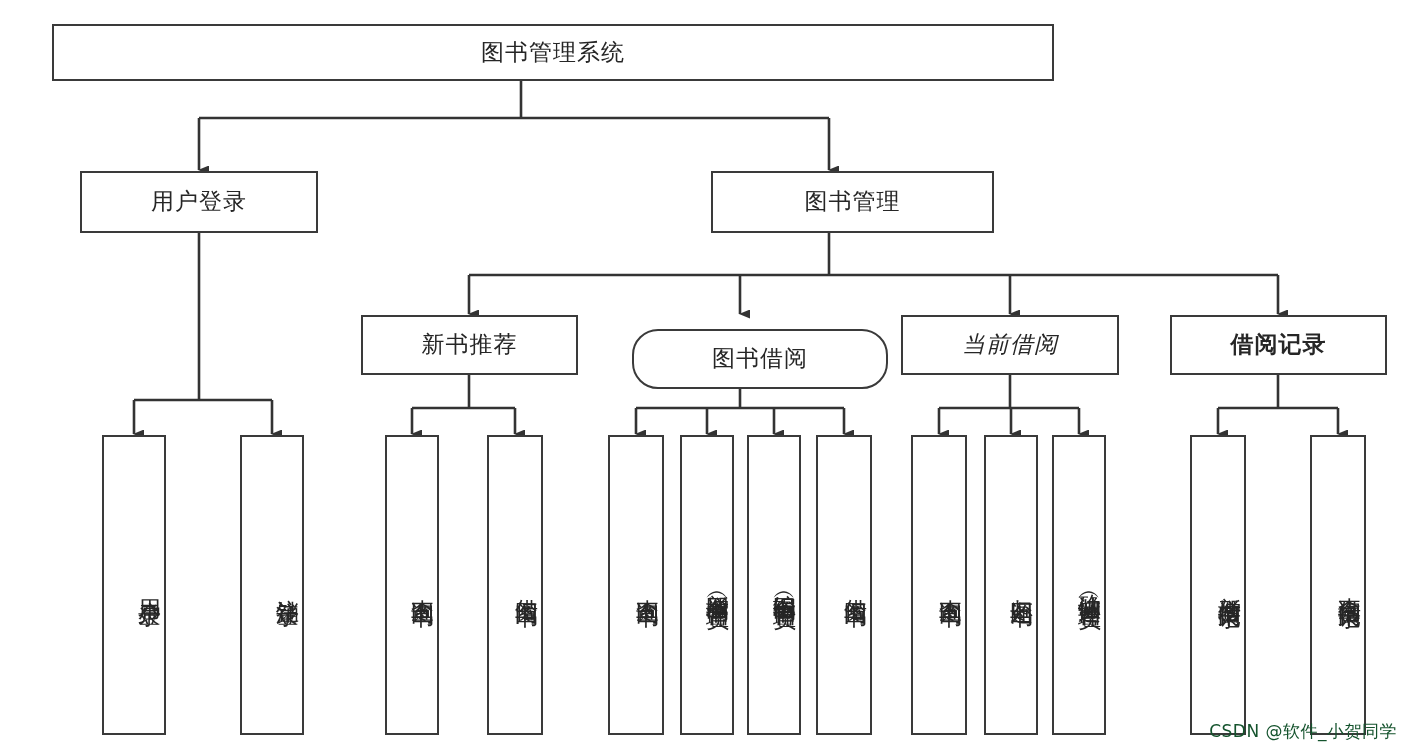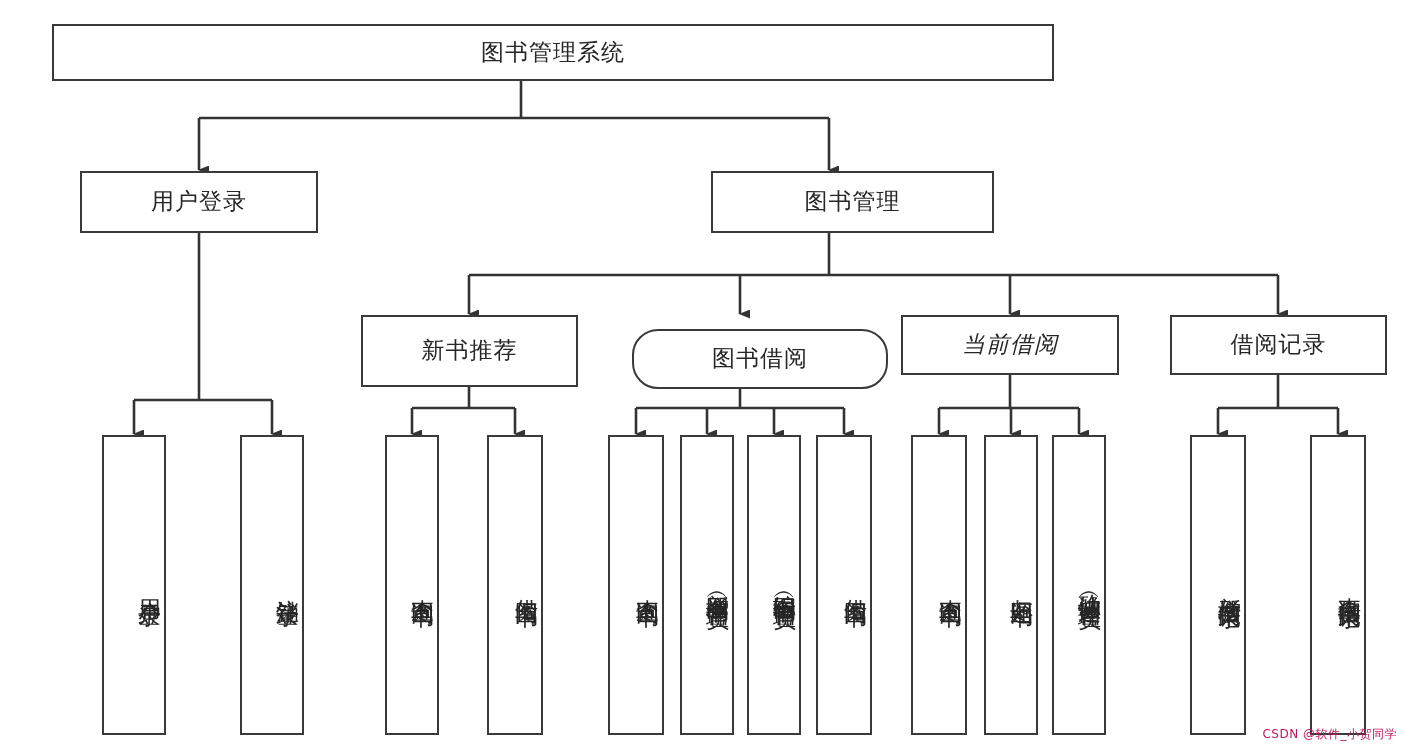--- a/index.html
+++ b/index.html
@@ -57,22 +57,22 @@
   .node.vert .vtext {
     display: block;
     writing-mode: vertical-rl;
     text-orientation: upright;
     text-align: center;
   }
   .watermark {
     position: absolute;
     right: 8px;
     bottom: 4px;
-    font-size: 12px;
-    color: #be185d;
+    font-size: 17px;
+    color: #14532d;
     letter-spacing: 0.5px;
     white-space: nowrap;
   }
 </style>
 </head>
 <body>
 
 <div id="canvas">
 
   <svg class="connectors" viewBox="0 0 1405 747" xmlns="http://www.w3.org/2000/svg">
@@ -121,30 +121,30 @@
   <div id="nodes-layer">
       <div class="node root horiz" style="left: 20px; top: 24px; width: 1002px; height: 57px; margin-left: 32px;">
         <span>图书管理系统</span>
       </div>
       <div class="node horiz" style="left: 80px; top: 171px; width: 238px; height: 62px;">
         <span>用户登录</span>
       </div>
       <div class="node horiz" style="left: 711px; top: 171px; width: 283px; height: 62px;">
         <span>图书管理</span>
       </div>
-      <div class="node horiz" style="left: 361px; top: 315px; width: 217px; height: 72px;">
+      <div class="node horiz" style="left: 361px; top: 315px; width: 217px; height: 60px;">
         <span>新书推荐</span>
       </div>
       <div class="node horiz" style="left: 632px; top: 329px; width: 256px; height: 60px; border-radius: 26px;">
         <span>图书借阅</span>
       </div>
       <div class="node horiz" style="left: 901px; top: 315px; width: 218px; height: 60px; font-style: italic;">
         <span>当前借阅</span>
       </div>
-      <div class="node horiz" style="left: 1170px; top: 315px; width: 217px; height: 60px;">
+      <div class="node horiz" style="left: 1170px; top: 315px; width: 217px; height: 60px; font-weight: bold;">
         <span>借阅记录</span>
       </div>
       <div class="node vert" style="left: 102px; top: 435px; width: 64px; height: 300px;">
         <span class="vtext">用户登录</span>
       </div>
       <div class="node vert" style="left: 240px; top: 435px; width: 64px; height: 300px;">
         <span class="vtext">注销登录</span>
       </div>
       <div class="node vert" style="left: 385px; top: 435px; width: 54px; height: 300px;">
         <span class="vtext">查询图书</span>

